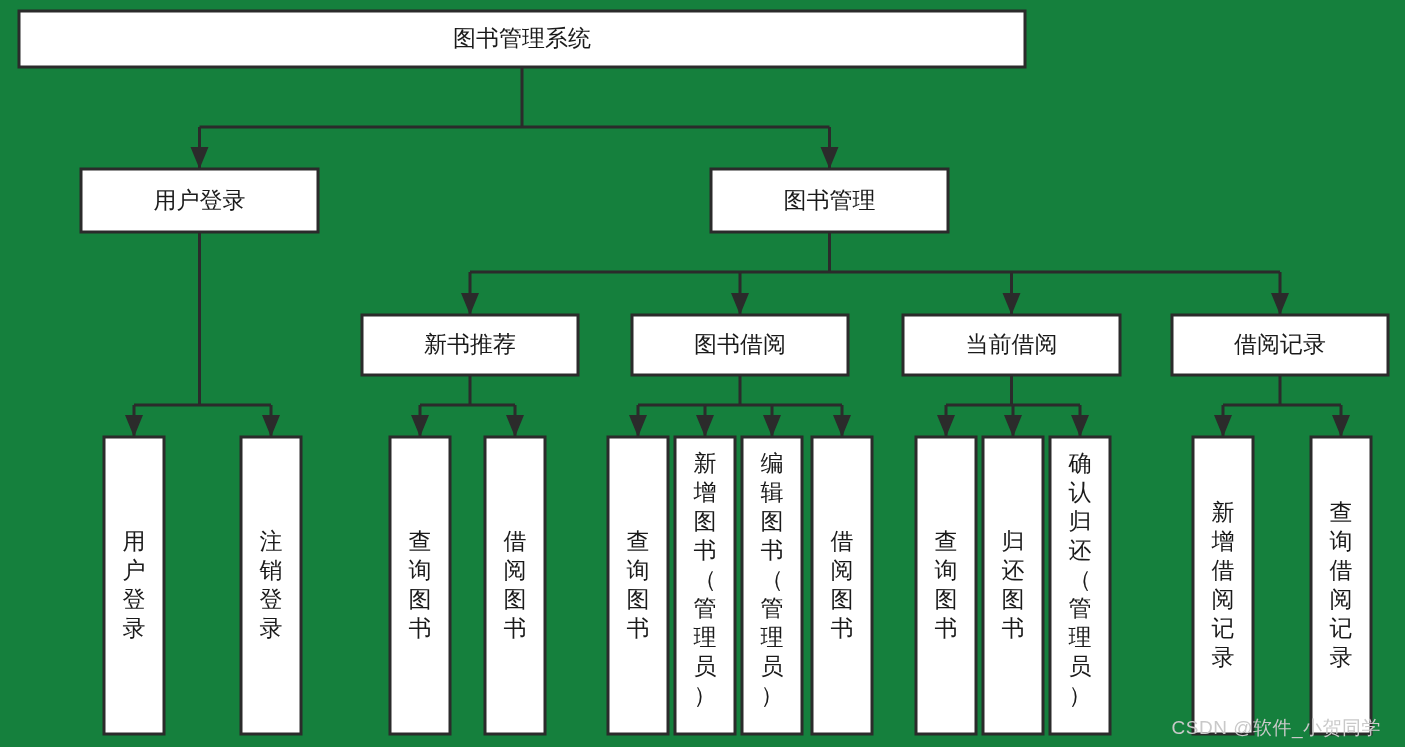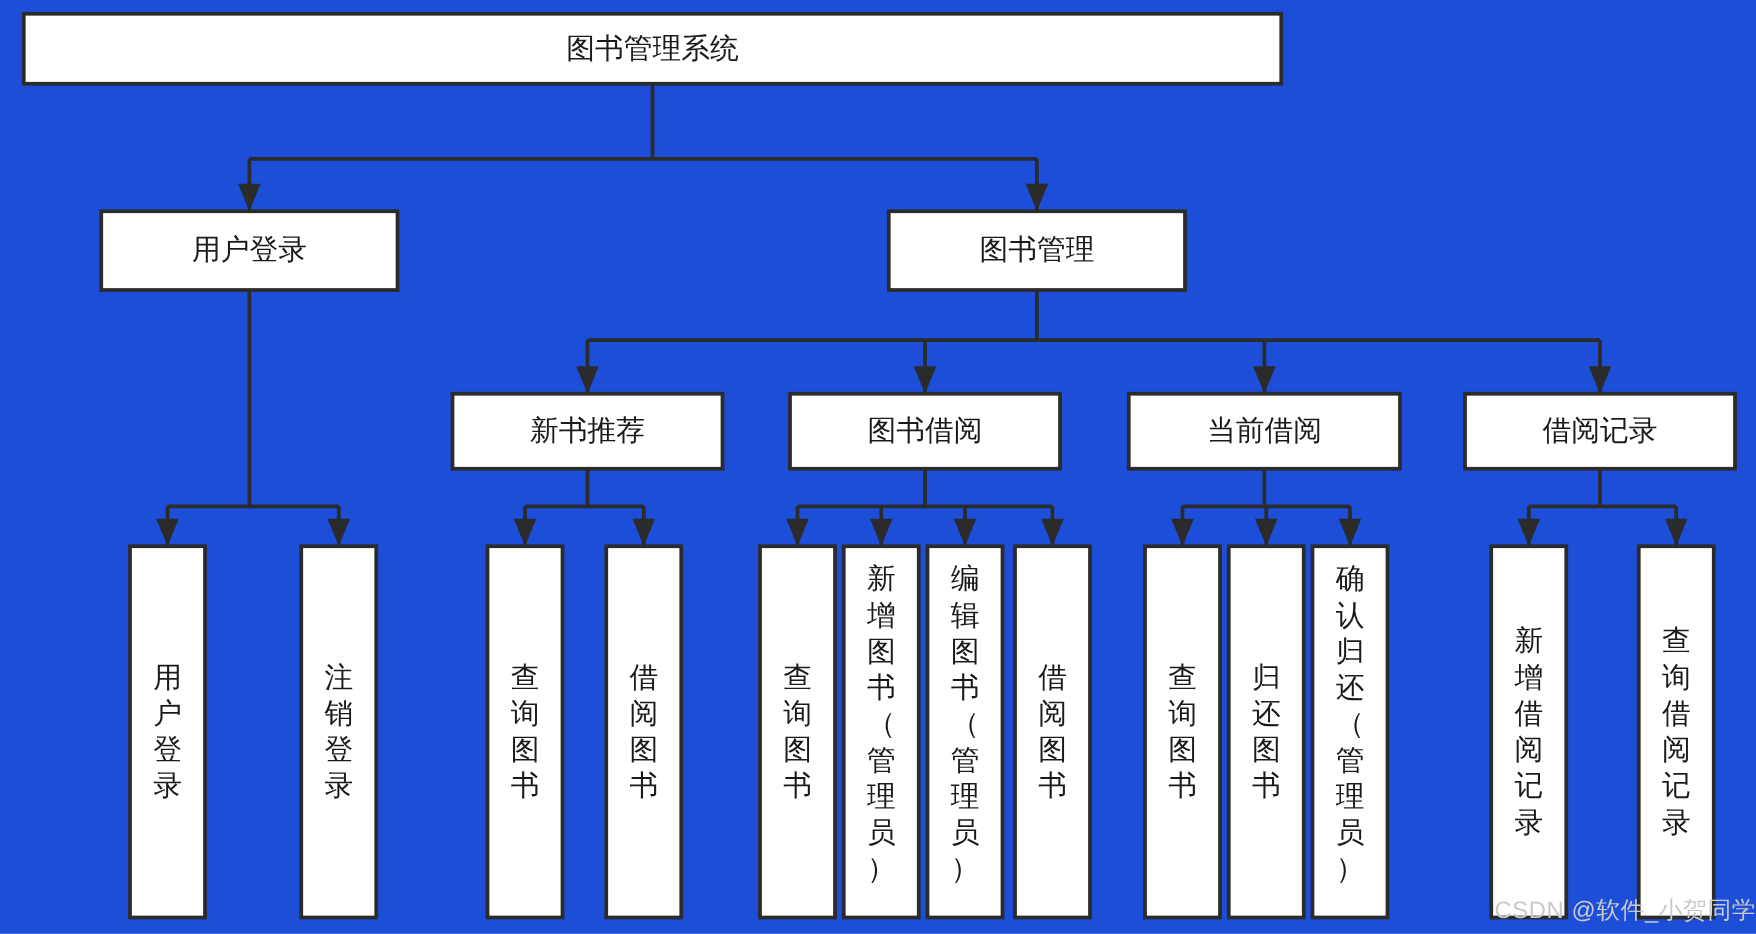--- a/index.html
+++ b/index.html
@@ -10,21 +10,21 @@
   body {
     width: 1405px;
     height: 747px;
     font-family: "Liberation Sans", "DejaVu Sans", sans-serif;
     overflow: hidden;
   }
   #diagram-root {
     position: relative;
     width: 1405px;
     height: 747px;
-    background: #1d4ed8;
+    background: #15803d;
   }
   svg.diagram-svg {
     position: absolute;
     left: 0;
     top: 0;
     width: 1405px;
     height: 747px;
   }
   .node-box {
     fill: #ffffff;
@@ -48,21 +48,21 @@
     dominant-baseline: middle;
   }
   .node-label-v {
     font-family: "Liberation Sans", "DejaVu Sans", sans-serif;
     font-size: 23px;
     fill: #1a1a1a;
     text-anchor: middle;
   }
   .watermark-text {
     position: absolute;
-    right: 0;
+    right: 24px;
     bottom: 6px;
     font-family: "Liberation Sans", "DejaVu Sans", sans-serif;
     font-size: 19px;
     color: #c9c9c9;
     white-space: nowrap;
     letter-spacing: 0.5px;
   }
 </style>
 </head>
 <body>

